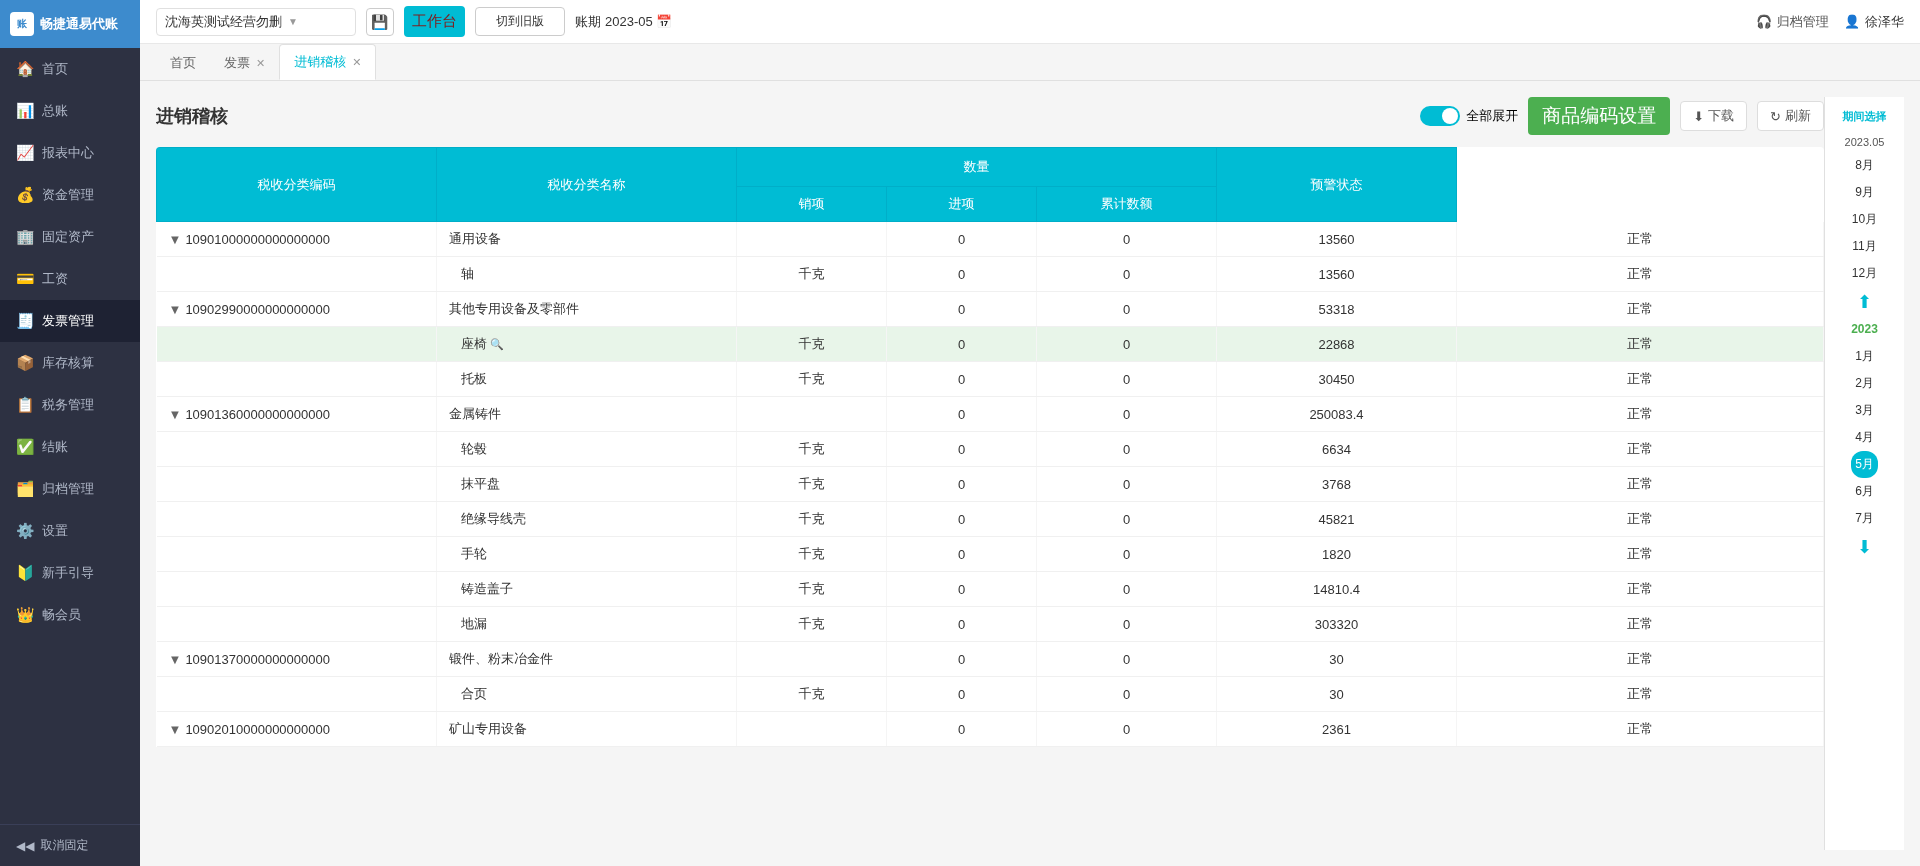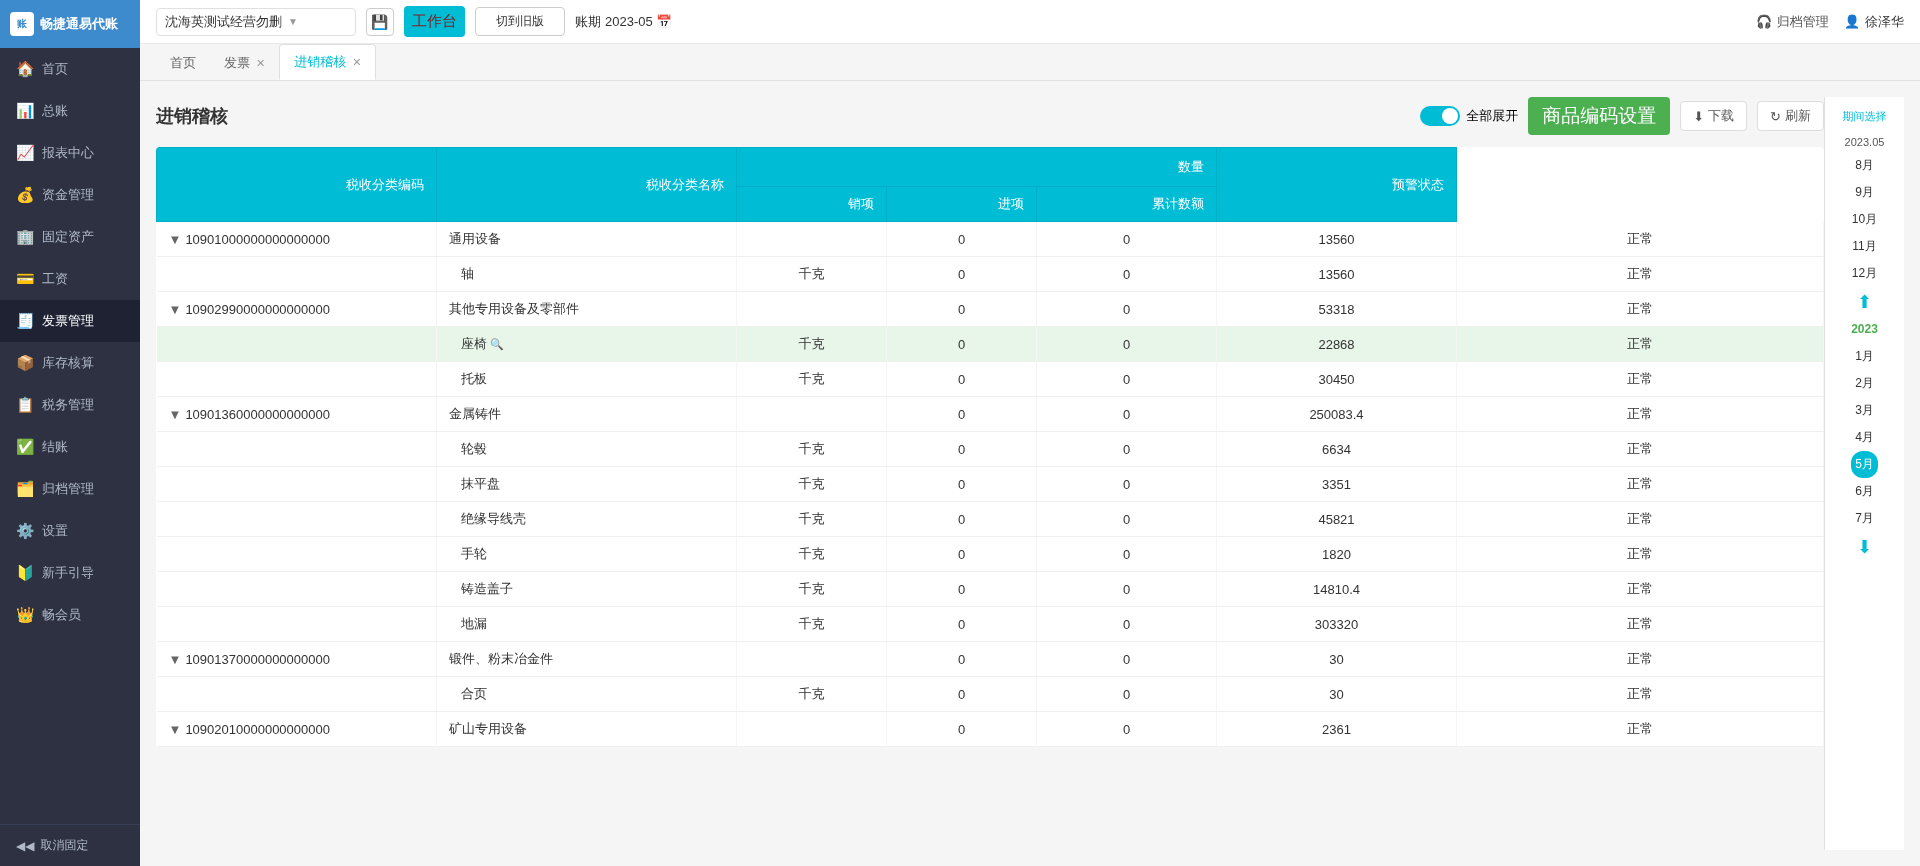--- a/index.html
+++ b/index.html
@@ -249,21 +249,21 @@
     table {
       width: 100%;
       border-collapse: collapse;
       background: #fff;
       font-size: 13px;
     }
     thead tr th {
       background: #00bcd4;
       color: #fff;
       padding: 10px 12px;
-      text-align: right;
+      text-align: center;
       font-weight: 500;
       border: 1px solid #00aec8;
       white-space: nowrap;
     }
     thead tr.sub-header th {
       background: #00bcd4;
       color: #fff;
       padding: 8px 12px;
     }
     tbody tr { border-bottom: 1px solid #f0f0f0; }
@@ -294,21 +294,21 @@
       flex-shrink: 0;
     }
     .period-title {
       font-size: 11px;
       color: #00bcd4;
       writing-mode: horizontal-tb;
       text-align: center;
       margin-bottom: 4px;
       padding: 4px;
       white-space: nowrap;
-      font-weight: normal;
+      font-weight: bold;
     }
     .year-label {
       font-size: 11px;
       color: #555;
       text-align: center;
       padding: 2px 4px;
     }
     .month-item {
       width: 100%;
       text-align: center;
@@ -549,21 +549,21 @@
     <td>0</td>
     <td>6634</td>
     <td>正常</td>
   </tr>
               <tr>
     <td class="indent"></td>
     <td class="indent">抹平盘</td>
     <td>千克</td>
     <td>0</td>
     <td>0</td>
-    <td>3351</td>
+    <td>3768</td>
     <td>正常</td>
   </tr>
               <tr>
     <td class="indent"></td>
     <td class="indent">绝缘导线壳</td>
     <td>千克</td>
     <td>0</td>
     <td>0</td>
     <td>45821</td>
     <td>正常</td>

